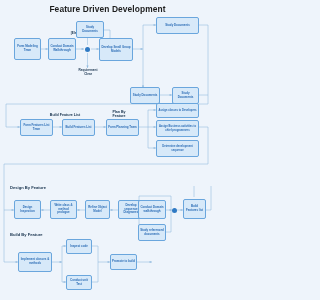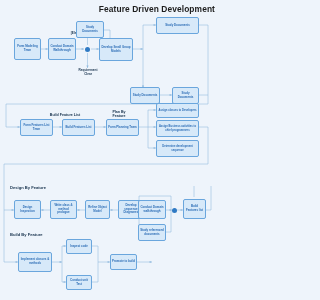--- a/index.html
+++ b/index.html
@@ -5,21 +5,21 @@
   html,body{margin:0;padding:0;}
   body{
     width:215px;height:300px;
     background:#eef4fb;
     font-family:"Liberation Sans","DejaVu Sans",sans-serif;
     overflow:hidden;
     position:relative;
   }
   #diagram{position:absolute;inset:0;width:215px;height:300px;}
   .title{
-    position:absolute;left:0;top:4px;width:215px;text-align:right;
+    position:absolute;left:0;top:4px;width:215px;text-align:center;
     font-size:8.4px;font-weight:bold;color:#1d1d1d;letter-spacing:.1px;
   }
   .node{
     position:absolute;box-sizing:border-box;
     background:#d7e9f9;border:.7px solid #6aa6dd;border-radius:2px;
     color:#2b6cb5;font-size:2.9px;font-weight:bold;line-height:1.25;
     display:flex;align-items:center;justify-content:center;text-align:center;
     padding:1px;
   }
   .lane-label{

